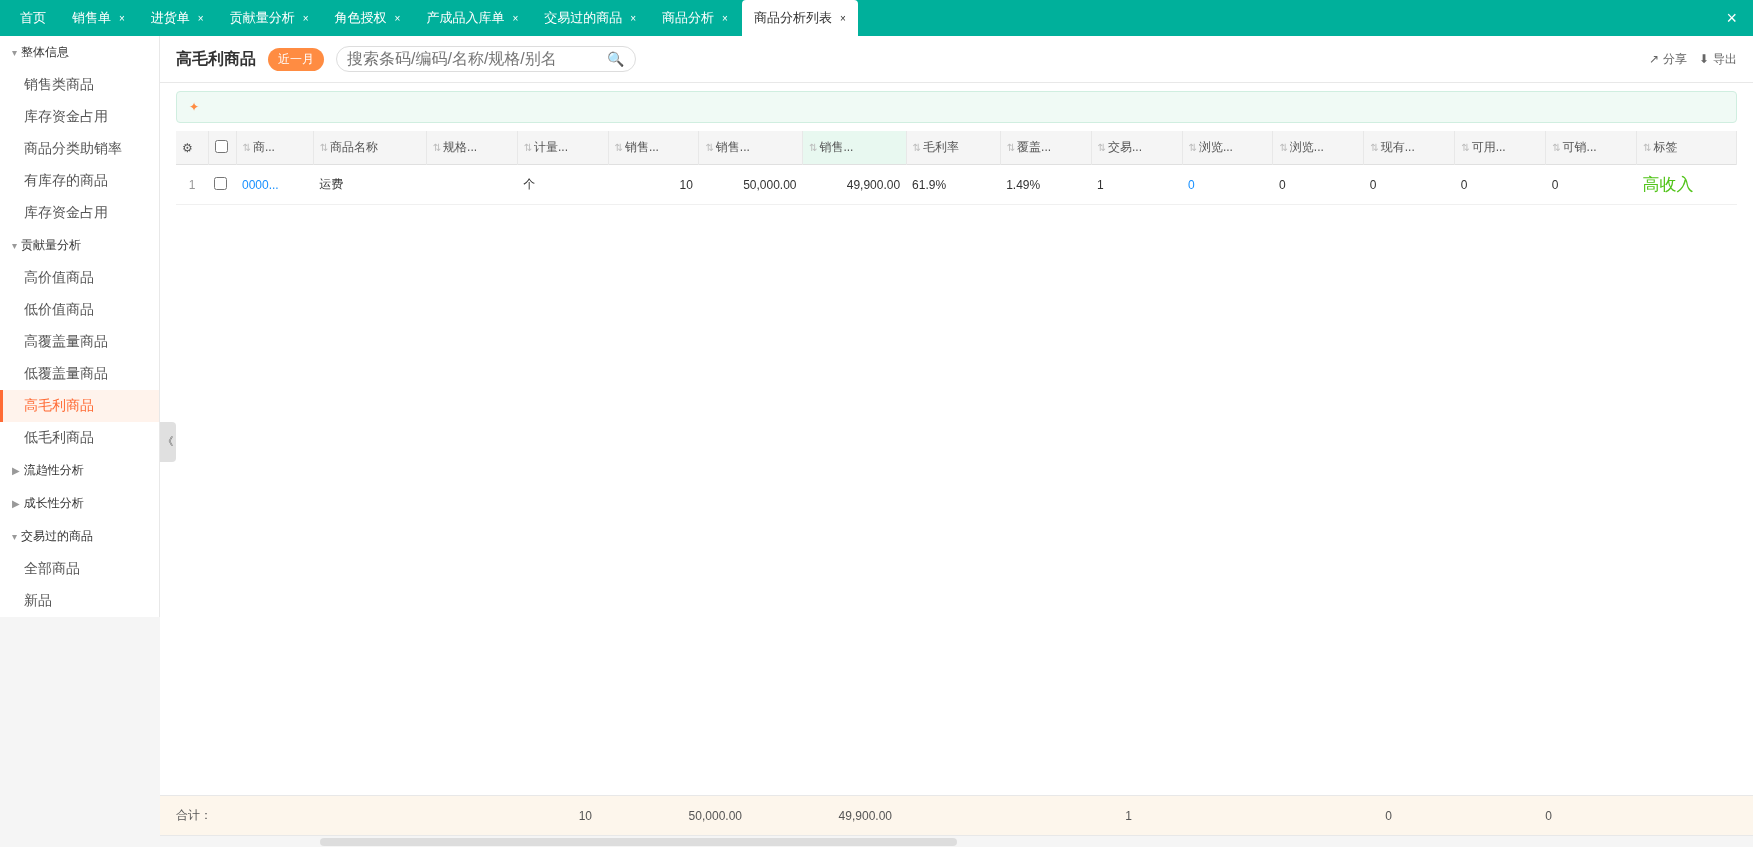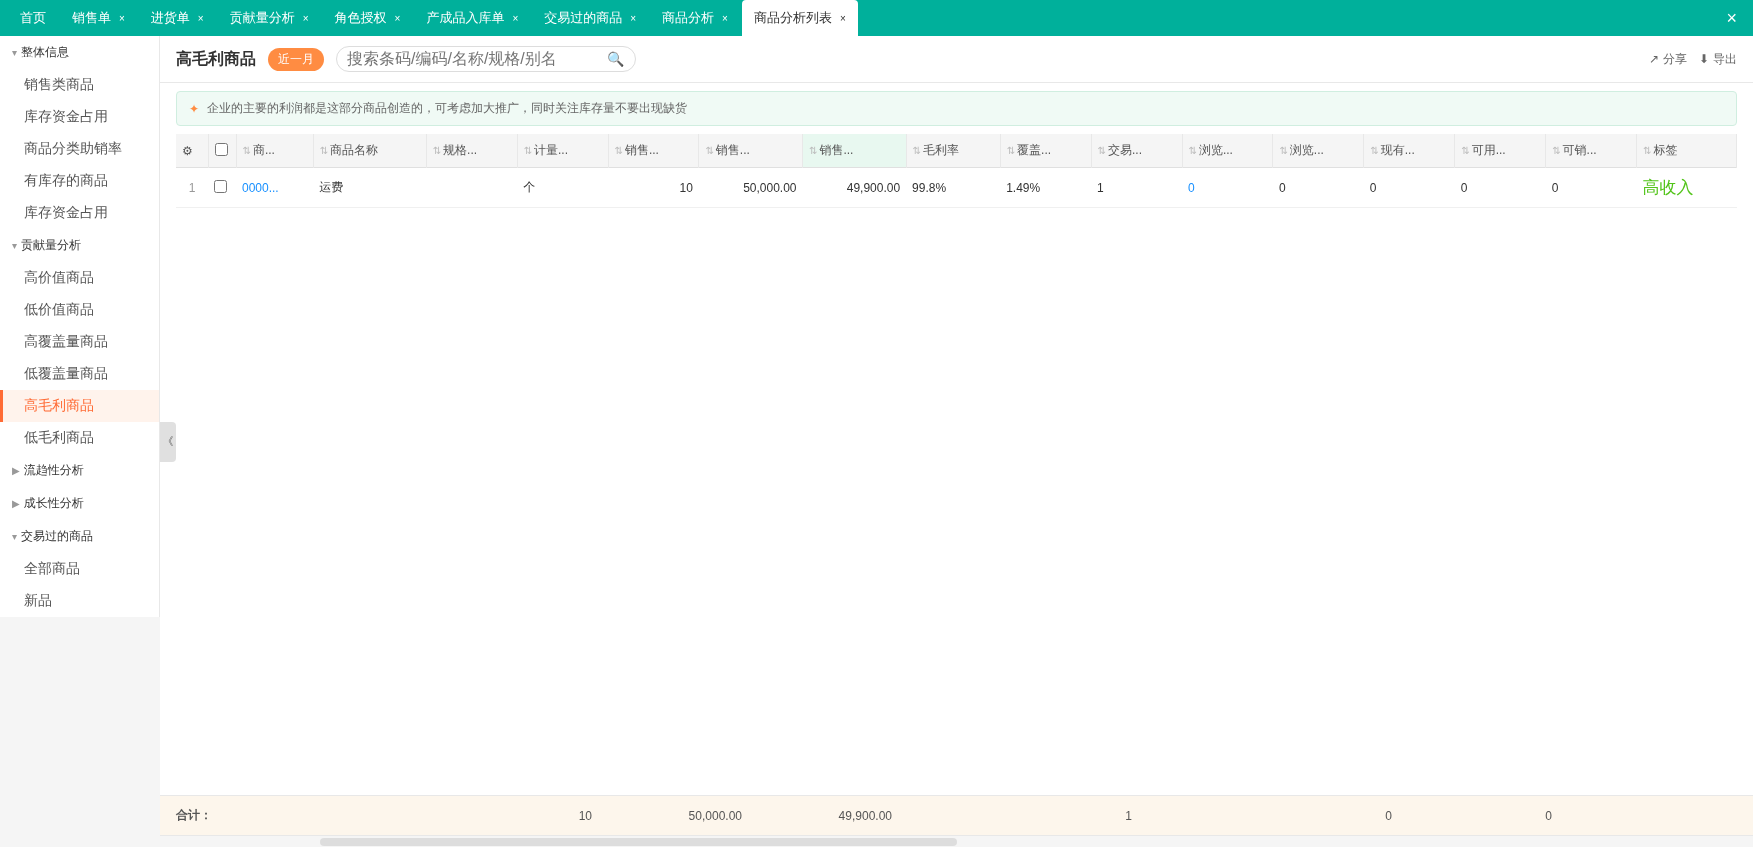--- a/index.html
+++ b/index.html
@@ -190,21 +190,21 @@
       display: flex;
       align-items: center;
       background: #fdf6ec;
       border-top: 1px solid #e8e8e8;
       padding: 8px 16px;
       font-size: 12px;
       color: #555;
       gap: 40px;
       height: 40px;
     }
-    .footer-label { font-weight: bold; }
+    .footer-label { font-weight: normal; }
 
     
     .scrollbar-area {
       height: 12px;
       background: #f5f5f5;
       border-top: 1px solid #e8e8e8;
     }
     .sidebar-wrapper {
       position: relative;
     }
@@ -332,21 +332,20 @@
         </button>
         <button class="action-btn">
           <span>⬇</span>
           <span>导出</span>
         </button>
       </div>
     </div>
 
     <div class="tip-bar">
       <span class="tip-icon">✦</span>
-      <span>企业的主要的利润都是这部分商品创造的，可考虑加大推广，同时关注库存量不要出现缺货</span>
     </div>
 
     <div class="table-container">
       <table>
         <thead>
           <tr>
             <th style="width:32px;">⚙</th>
             <th style="width:28px;"><input type="checkbox" style=""></th>
             <th><span class="sort-icon">⇅</span><span>商...</span></th>
             <th><span class="sort-icon">⇅</span><span>商品名称</span></th>
@@ -370,21 +369,21 @@
           <tr>
             <td style="text-align:center;color:#999;">1</td>
             <td><input type="checkbox" style=""></td>
             <td class="link-cell">0000...</td>
             <td>运费</td>
             <td></td>
             <td>个</td>
             <td style="text-align:right;">10</td>
             <td style="text-align:right;">50,000.00</td>
             <td style="text-align:right;">49,900.00</td>
-            <td>99.8%</td>
+            <td>61.9%</td>
             <td>1.49%</td>
             <td>1</td>
             <td class="link-cell">0</td>
             <td>0</td>
             <td>0</td>
             <td>0</td>
             <td>0</td>
             <td><span class="tag-high">高收入</span></td>
           </tr>
         </tbody>

